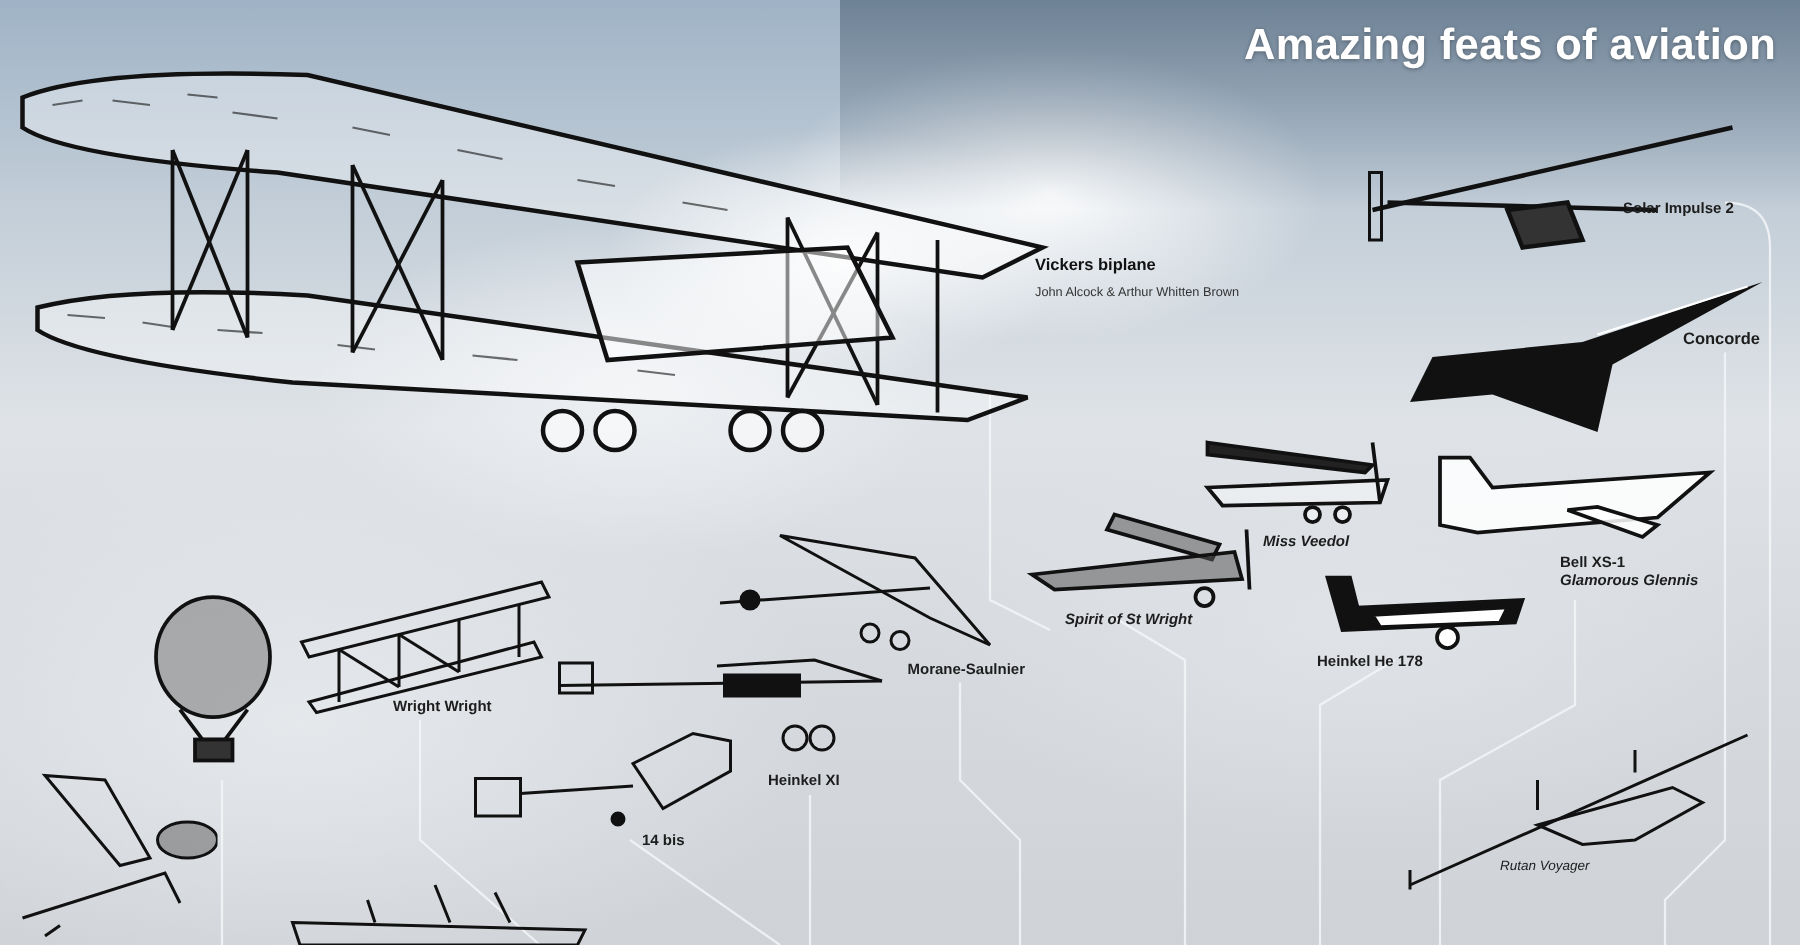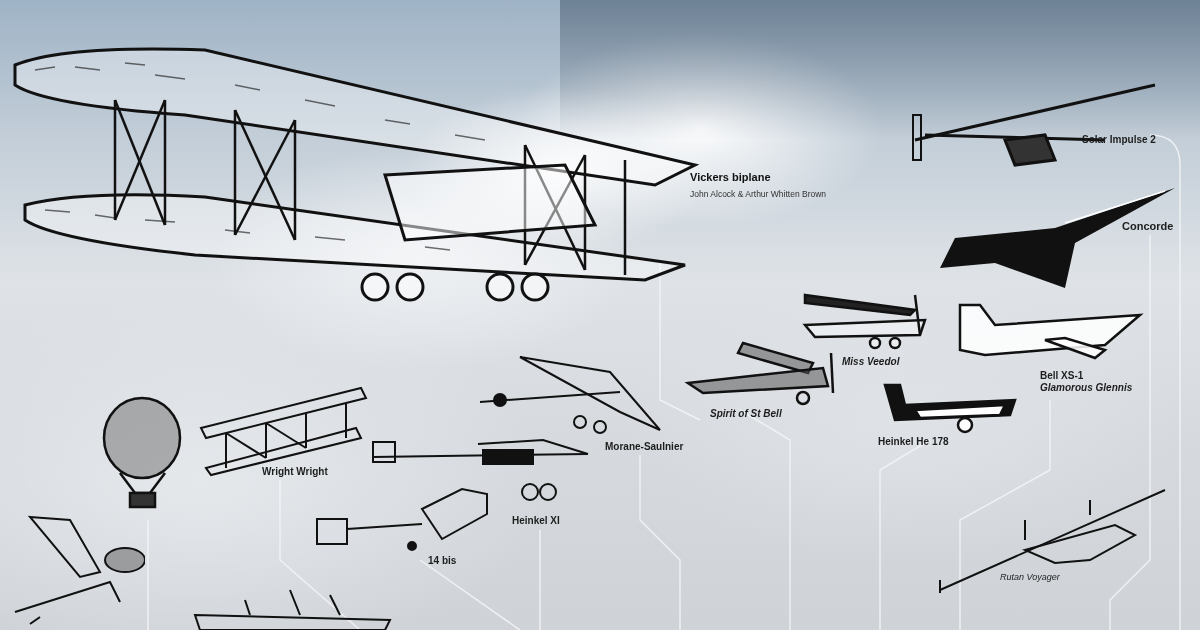--- a/index.html
+++ b/index.html
@@ -73,20 +73,21 @@
         <circle cx="405" cy="262" r="13"></circle>
       <circle cx="495" cy="262" r="13"></circle>
         <circle cx="530" cy="262" r="13"></circle>
     </g>
     <g stroke="#111" stroke-width="1.5" opacity="0.6">
       <path d="M30 45 l20 -3 M70 42 l25 3 M120 38 l20 2 M150 50 l30 4 M230 60 l25 5 M300 75 l30 6 M380 95 l25 4 M450 110 l30 5"></path>
       <path d="M40 185 l25 2 M90 190 l20 3 M140 195 l30 2 M220 205 l25 3 M310 212 l30 3 M420 222 l25 3"></path>
     </g>
   </svg>
 
+  <div class="title">Amazing feats of aviation</div>
 
   <div class="featured">
     <div class="s">Vickers biplane</div>
     <div class="p">John Alcock &amp; Arthur Whitten Brown</div>
   </div>
 
   <svg class="craft" style="left:905px;top:80px" width="260" height="95">
     <g stroke="#111" stroke-width="3" fill="#111">
       <line x1="10" y1="60" x2="250" y2="5"></line>
       <line x1="20" y1="55" x2="200" y2="60"></line>
@@ -123,21 +124,21 @@
   <div class="lbl it" style="left:1040px;top:382px">Glamorous Glennis</div>
 
   <svg class="craft" style="left:683px;top:338px" width="155" height="70">
     <g stroke="#111" stroke-width="2.5" fill="rgba(90,90,90,0.55)">
       <path d="M60 5 L130 25 L125 35 L55 15 Z"></path>
       <path d="M5 45 L140 30 L145 48 L20 55 Z"></path>
       <line x1="148" y1="15" x2="150" y2="55"></line>
       <circle cx="120" cy="60" r="6" fill="none"></circle>
     </g>
   </svg>
-  <div class="lbl it" style="left:710px;top:408px">Spirit of St Bell</div>
+  <div class="lbl it" style="left:710px;top:408px">Spirit of St Wright</div>
 
   <svg class="craft" style="left:875px;top:380px" width="145" height="55">
     <g stroke="#111" stroke-width="2.5">
       <path d="M10 5 L25 5 L30 25 L140 20 L135 35 L20 40 Z" fill="#111"></path>
       <path d="M40 30 L130 25 L125 35 L45 38 Z" fill="#fff"></path>
       <circle cx="90" cy="45" r="7" fill="#fff"></circle>
     </g>
   </svg>
   <div class="lbl" style="left:878px;top:436px">Heinkel He 178</div>
 

